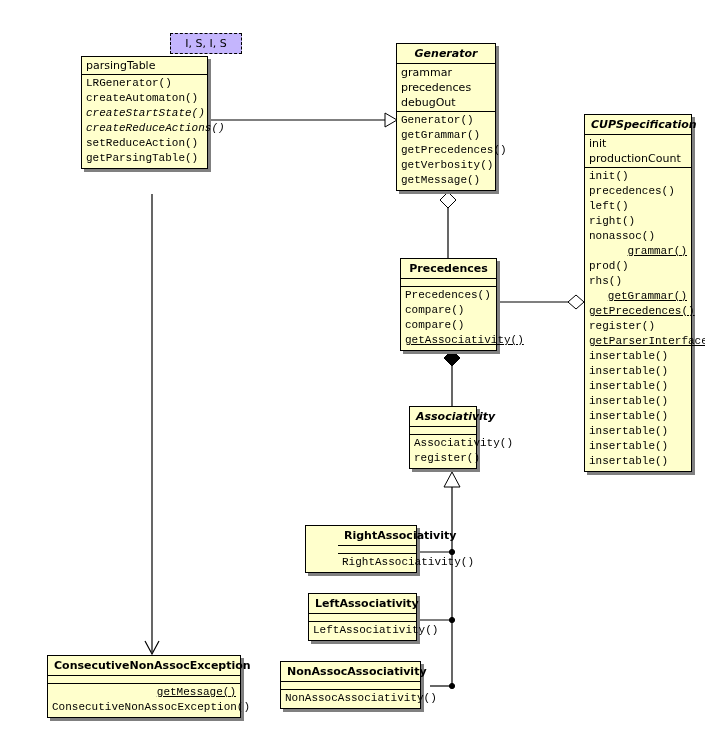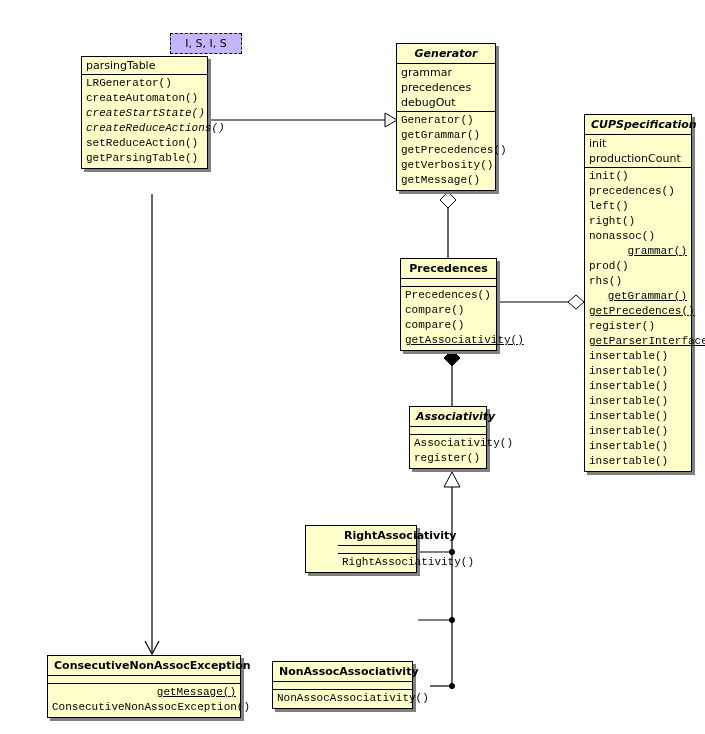--- a/index.html
+++ b/index.html
@@ -205,39 +205,46 @@
     <div class="uml-name">Precedences</div>
     <div class="uml-attrs empty"></div>
     <div class="uml-ops">
       <div class="uml-row">Precedences()</div>
       <div class="uml-row">compare()</div>
       <div class="uml-row">compare()</div>
       <div class="uml-row static">getAssociativity()</div>
     </div>
   </div>
 
-  <div class="uml-class" style="left:409px; top:406px; width:78px;">
+  <div class="uml-class" style="left:409px; top:406px; width:68px;">
     <div class="uml-name abstract">Associativity</div>
     <div class="uml-attrs empty"></div>
     <div class="uml-ops">
       <div class="uml-row">Associativity()</div>
       <div class="uml-row">register()</div>
     </div>
   </div>
 
   <div class="uml-class" style="left:305px; top:525px; width:112px;padding-left:32px;">
     <div class="uml-name">RightAssociativity</div>
     <div class="uml-attrs empty"></div>
     <div class="uml-ops">
       <div class="uml-row">RightAssociativity()</div>
     </div>
   </div>
 
-
-  <div class="uml-class" style="left:272px; top:661px; width:141px;">
+  <div class="uml-class" style="left:308px; top:593px; width:109px;">
+    <div class="uml-name">LeftAssociativity</div>
+    <div class="uml-attrs empty"></div>
+    <div class="uml-ops">
+      <div class="uml-row">LeftAssociativity()</div>
+    </div>
+  </div>
+
+  <div class="uml-class" style="left:280px; top:661px; width:141px;">
     <div class="uml-name">NonAssocAssociativity</div>
     <div class="uml-attrs empty"></div>
     <div class="uml-ops">
       <div class="uml-row">NonAssocAssociativity()</div>
     </div>
   </div>
 
   <div class="uml-class" style="left:47px; top:655px; width:194px;">
     <div class="uml-name">ConsecutiveNonAssocException</div>
     <div class="uml-attrs empty"></div>

